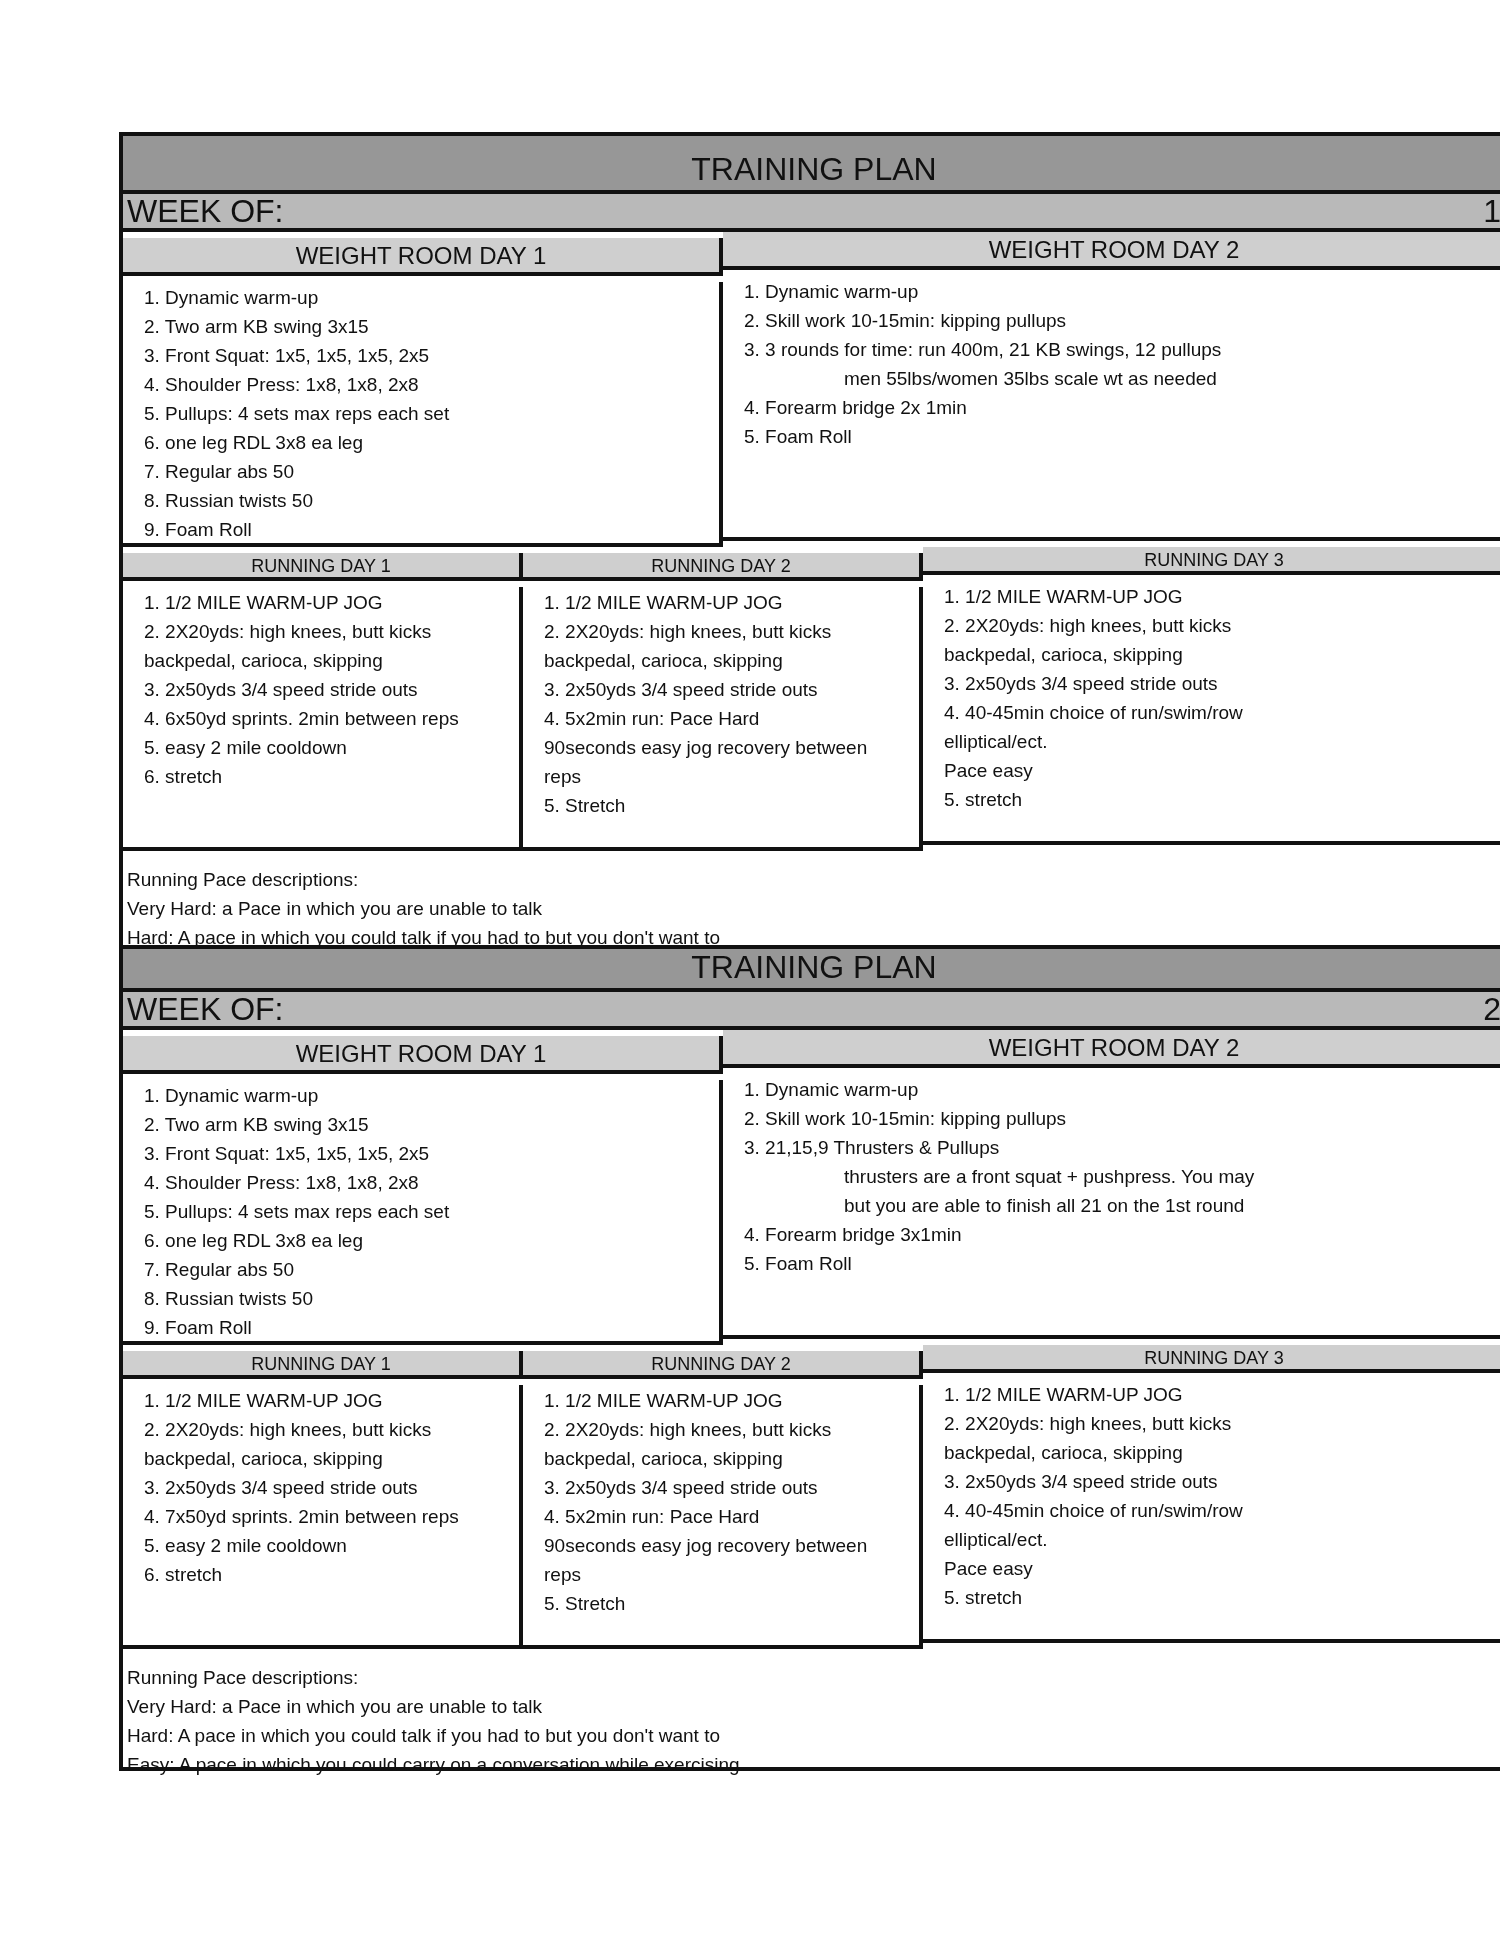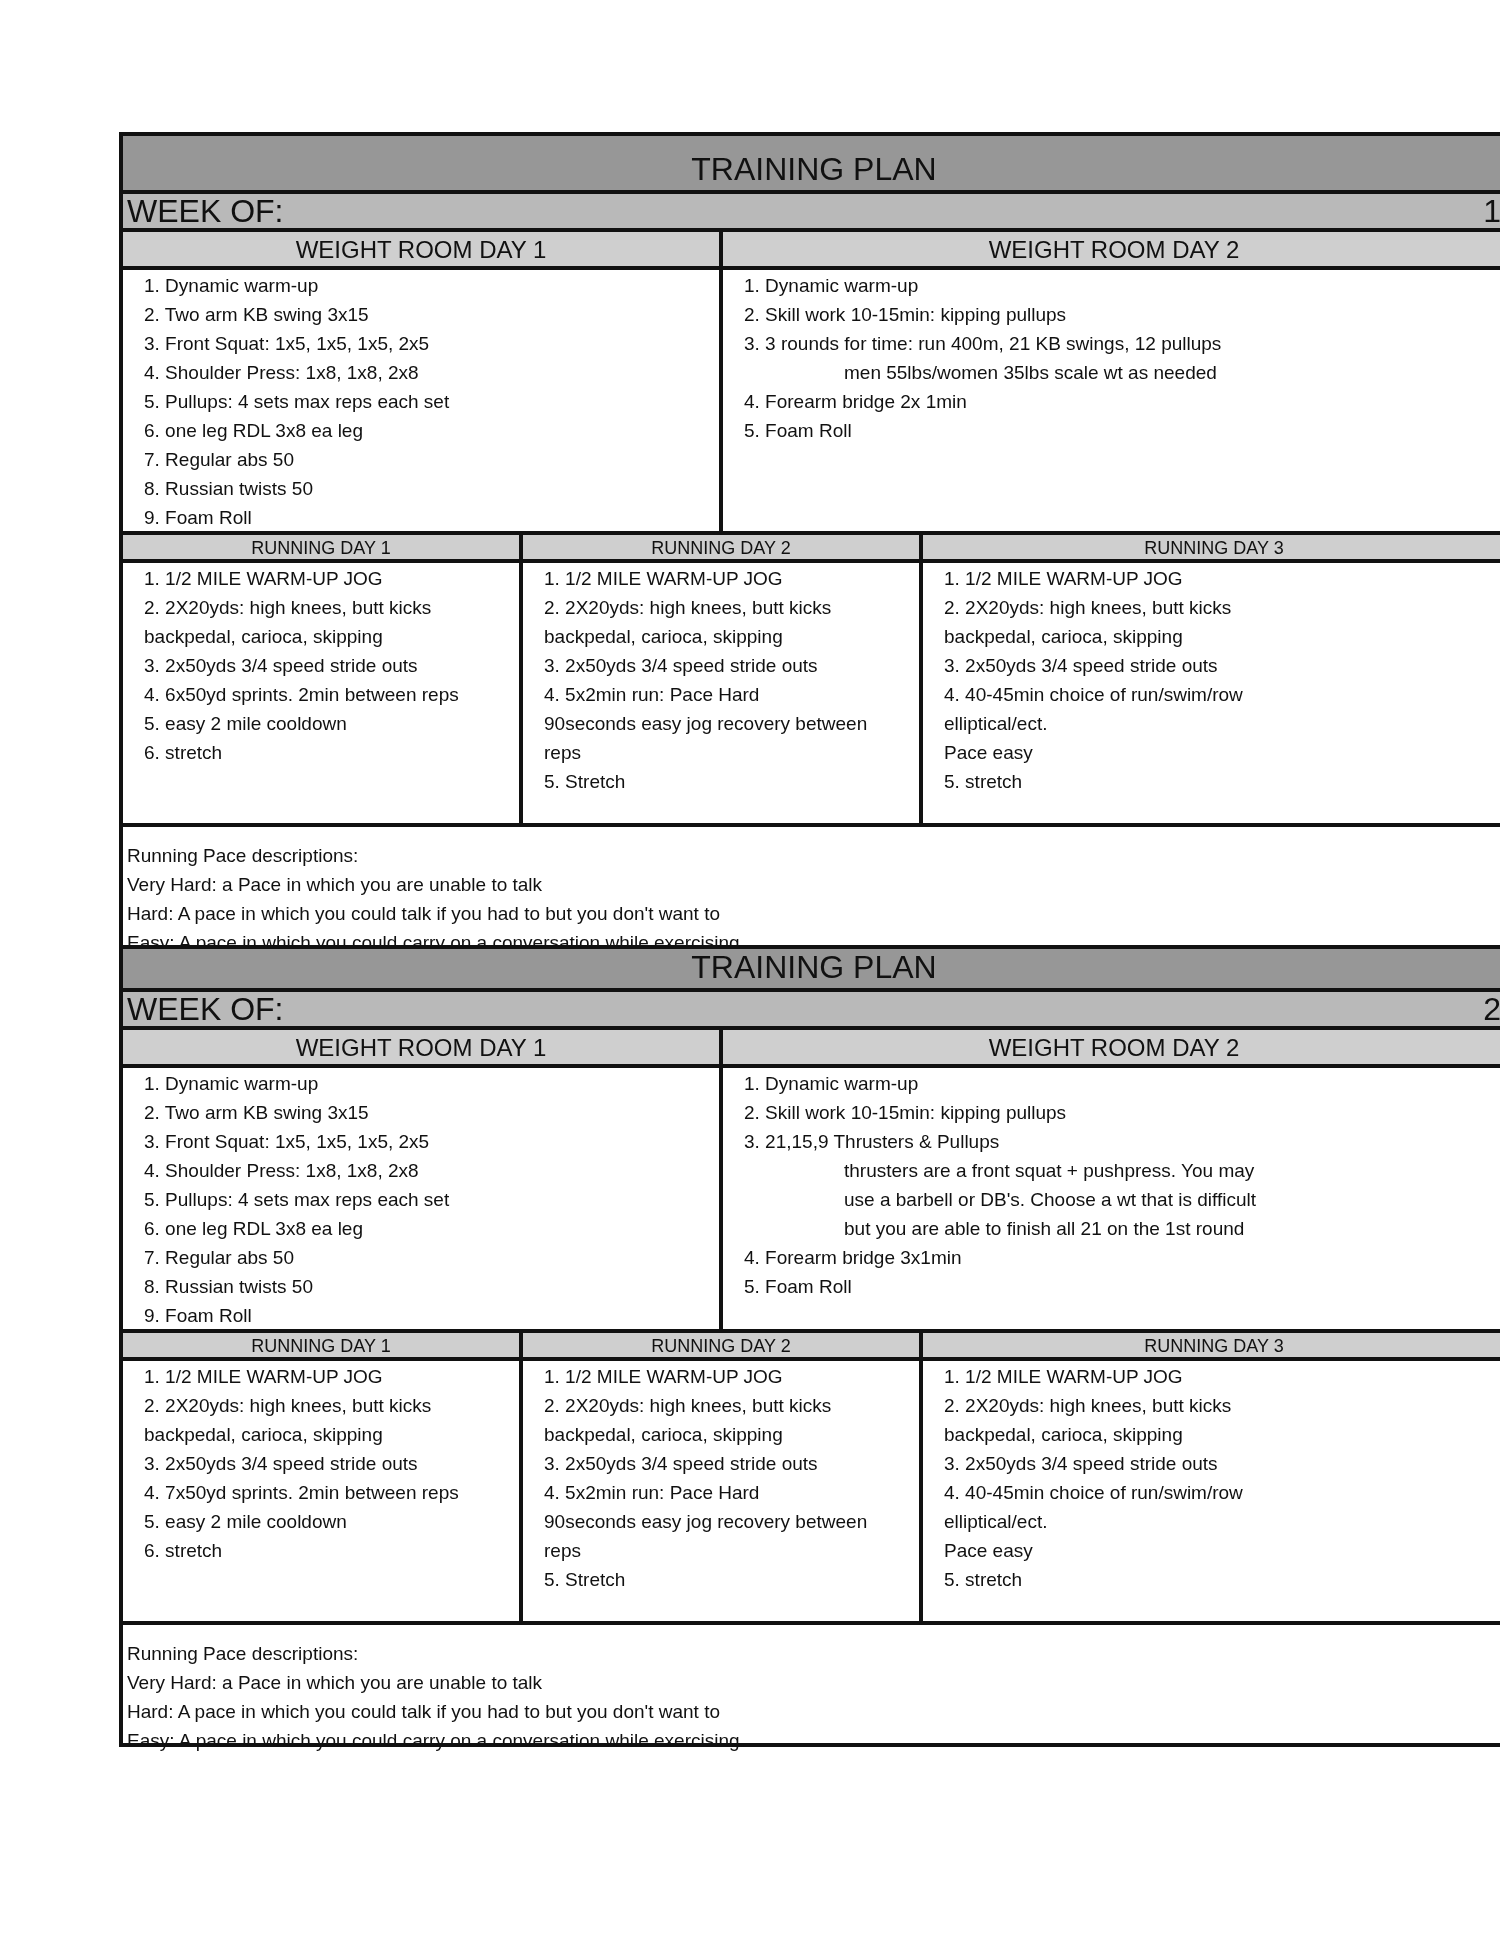--- a/index.html
+++ b/index.html
@@ -8,21 +8,21 @@
   .plan.p1{top:132px;border-top:4px solid #111;}
   .plan.p2{top:945px;border-top:4px solid #111;border-bottom:4px solid #111;}
   .title{background:#979797;height:58px;border-bottom:4px solid #111;display:flex;align-items:flex-end;justify-content:center;font-size:32px;box-sizing:border-box;padding-bottom:2px;}
   .p2 .title{height:43px;}
   .week{background:#b9b9b9;height:38px;border-bottom:4px solid #111;display:flex;justify-content:space-between;align-items:center;font-size:32px;padding:0 4px;box-sizing:border-box;}
   .row{display:flex;}
   .hdr{background:#cfcfcf;text-align:center;box-sizing:border-box;border-bottom:4px solid #111;}
   .wr .hdr{height:38px;font-size:24px;line-height:36px;}
   .run .hdr{height:28px;font-size:18px;line-height:26px;}
   .cell{box-sizing:border-box;}
-  .col-l{border-right:4px solid #111;}
+  .col-l{border-right:4px solid #111;margin-top:6px;}
   .body{box-sizing:border-box;border-bottom:4px solid #111;padding:1px 21px;font-size:19px;line-height:29px;}
   .wr .body{height:265px;}
   .run .body{height:264px;}
   .line{white-space:nowrap;}
   .line.indent{padding-left:100px;}
   .pace{height:118px;box-sizing:border-box;padding:14px 4px;font-size:19px;line-height:29px;}
   .p1 .pace{border-bottom:0;}
   .wr-col1{width:600px;}
   .wr-col2{flex:1;}
   .run-col{width:400px;}
@@ -134,21 +134,20 @@
           <div class="line">6. one leg RDL 3x8 ea leg</div>
           <div class="line">7. Regular abs 50</div>
           <div class="line">8. Russian twists 50</div>
           <div class="line">9. Foam Roll</div>
         </div>
       <div class="cell wr-col2 body">
           <div class="line">1. Dynamic warm-up</div>
           <div class="line">2. Skill work 10-15min: kipping pullups</div>
           <div class="line">3. 21,15,9 Thrusters &amp; Pullups</div>
           <div class="line indent">thrusters are a front squat + pushpress. You may</div>
-          <div class="line indent">use a barbell or DB's. Choose a wt that is difficult</div>
           <div class="line indent">but you are able to finish all 21 on the 1st round</div>
           <div class="line">4. Forearm bridge 3x1min</div>
           <div class="line">5. Foam Roll</div>
         </div>
     </div>
   </div>
   <div class="run">
     <div class="row">
       <div class="cell run-col col-l hdr">RUNNING DAY 1</div>
       <div class="cell run-col col-l hdr">RUNNING DAY 2</div>

